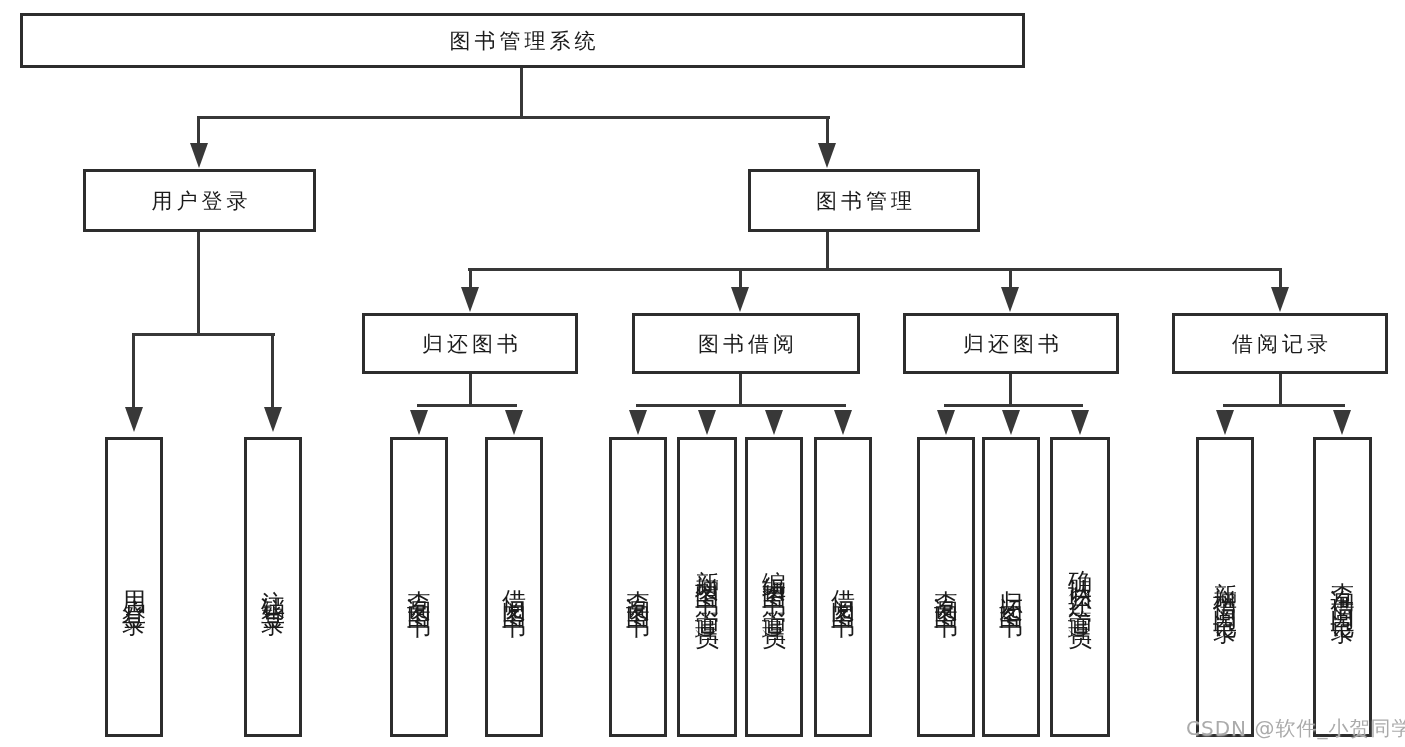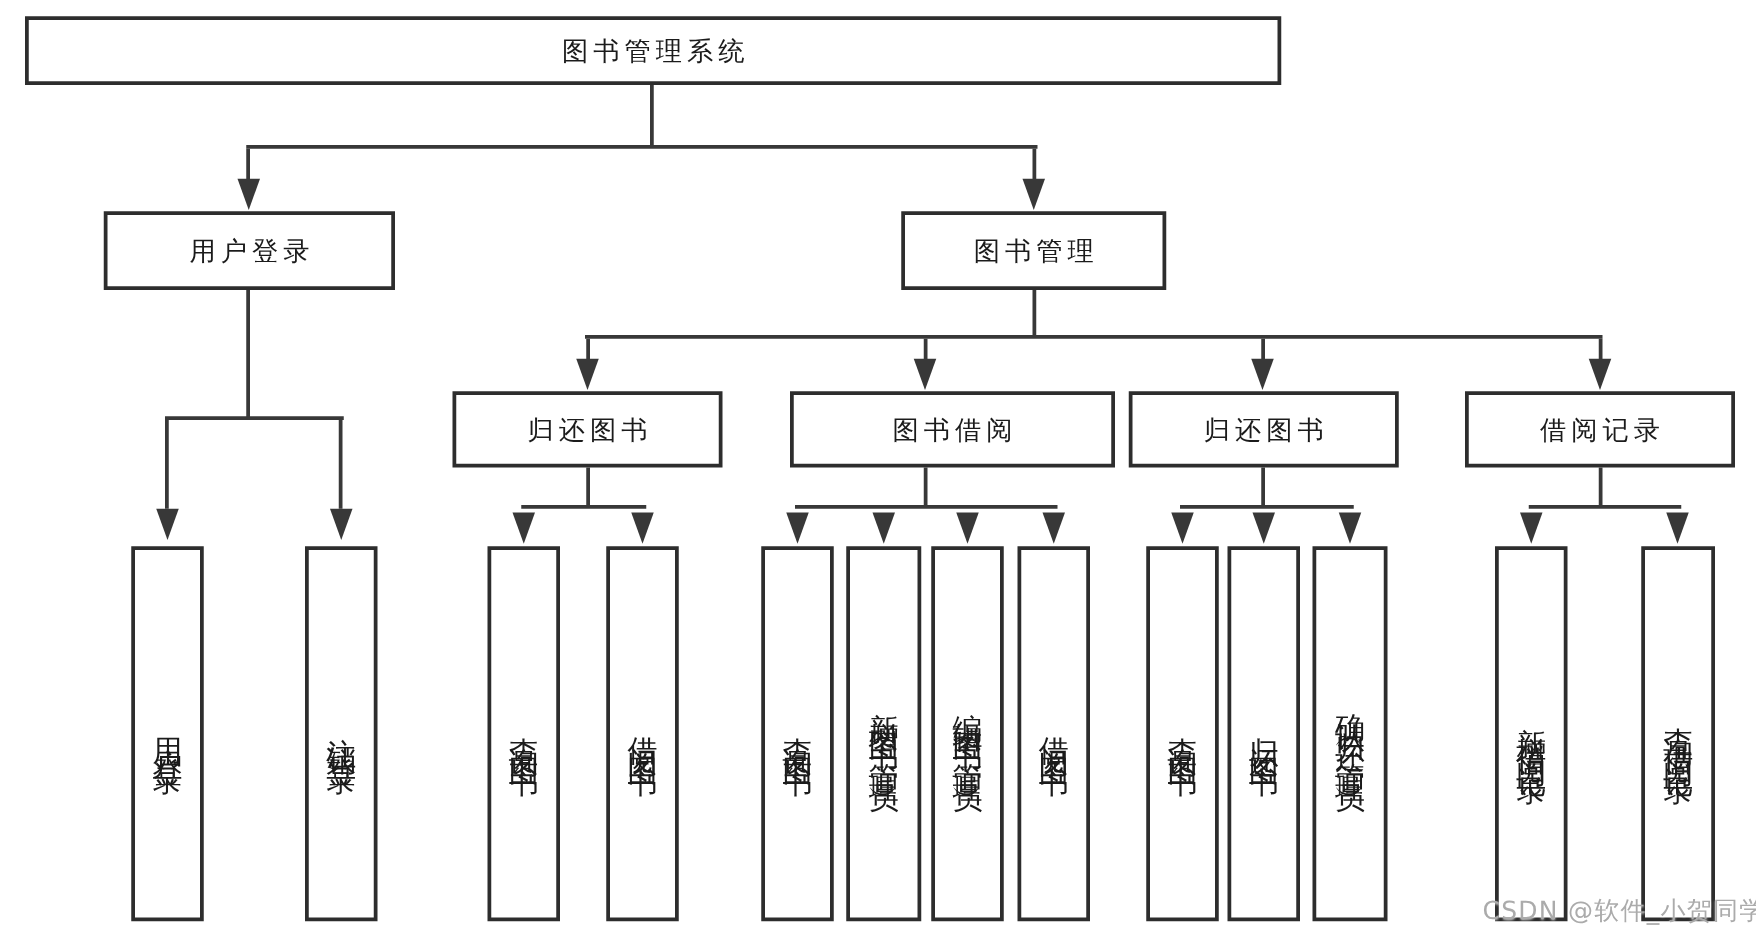--- a/index.html
+++ b/index.html
@@ -41,21 +41,21 @@
   <div class="vl" style="left:520px;top:68px;height:49px;"></div>
   <div class="hl" style="left:197px;top:116px;width:633px;"></div>
   <div class="vl" style="left:197px;top:119px;height:28px;"></div>
   <div class="ar" style="left:190px;top:143px;"></div>
   <div class="vl" style="left:826px;top:119px;height:28px;"></div>
   <div class="ar" style="left:818px;top:143px;"></div>
 
   <div class="box" style="left:83px;top:169px;width:233px;height:63px;">
     <span class="hlabel">用户登录</span>
   </div>
-  <div class="box" style="left:721px;top:169px;width:212px;height:63px;">
+  <div class="box" style="left:748px;top:169px;width:232px;height:63px;">
     <span class="hlabel">图书管理</span>
   </div>
 
   <div class="vl" style="left:197px;top:232px;height:102px;"></div>
   <div class="hl" style="left:132px;top:333px;width:143px;"></div>
   <div class="vl" style="left:132px;top:336px;height:71px;"></div>
   <div class="ar" style="left:125px;top:407px;"></div>
   <div class="vl" style="left:271px;top:336px;height:71px;"></div>
   <div class="ar" style="left:264px;top:407px;"></div>
 
@@ -66,21 +66,21 @@
   <div class="vl" style="left:739px;top:271px;height:18px;"></div>
   <div class="ar" style="left:731px;top:287px;"></div>
   <div class="vl" style="left:1009px;top:271px;height:18px;"></div>
   <div class="ar" style="left:1001px;top:287px;"></div>
   <div class="vl" style="left:1279px;top:271px;height:18px;"></div>
   <div class="ar" style="left:1271px;top:287px;"></div>
 
   <div class="box" style="left:362px;top:313px;width:216px;height:61px;">
     <span class="hlabel">归还图书</span>
   </div>
-  <div class="box" style="left:632px;top:313px;width:260px;height:61px;">
+  <div class="box" style="left:632px;top:313px;width:228px;height:61px;">
     <span class="hlabel">图书借阅</span>
   </div>
   <div class="box" style="left:903px;top:313px;width:216px;height:61px;">
     <span class="hlabel">归还图书</span>
   </div>
   <div class="box" style="left:1172px;top:313px;width:216px;height:61px;">
     <span class="hlabel">借阅记录</span>
   </div>
 
   <div class="vl" style="left:469px;top:374px;height:31px;"></div>

